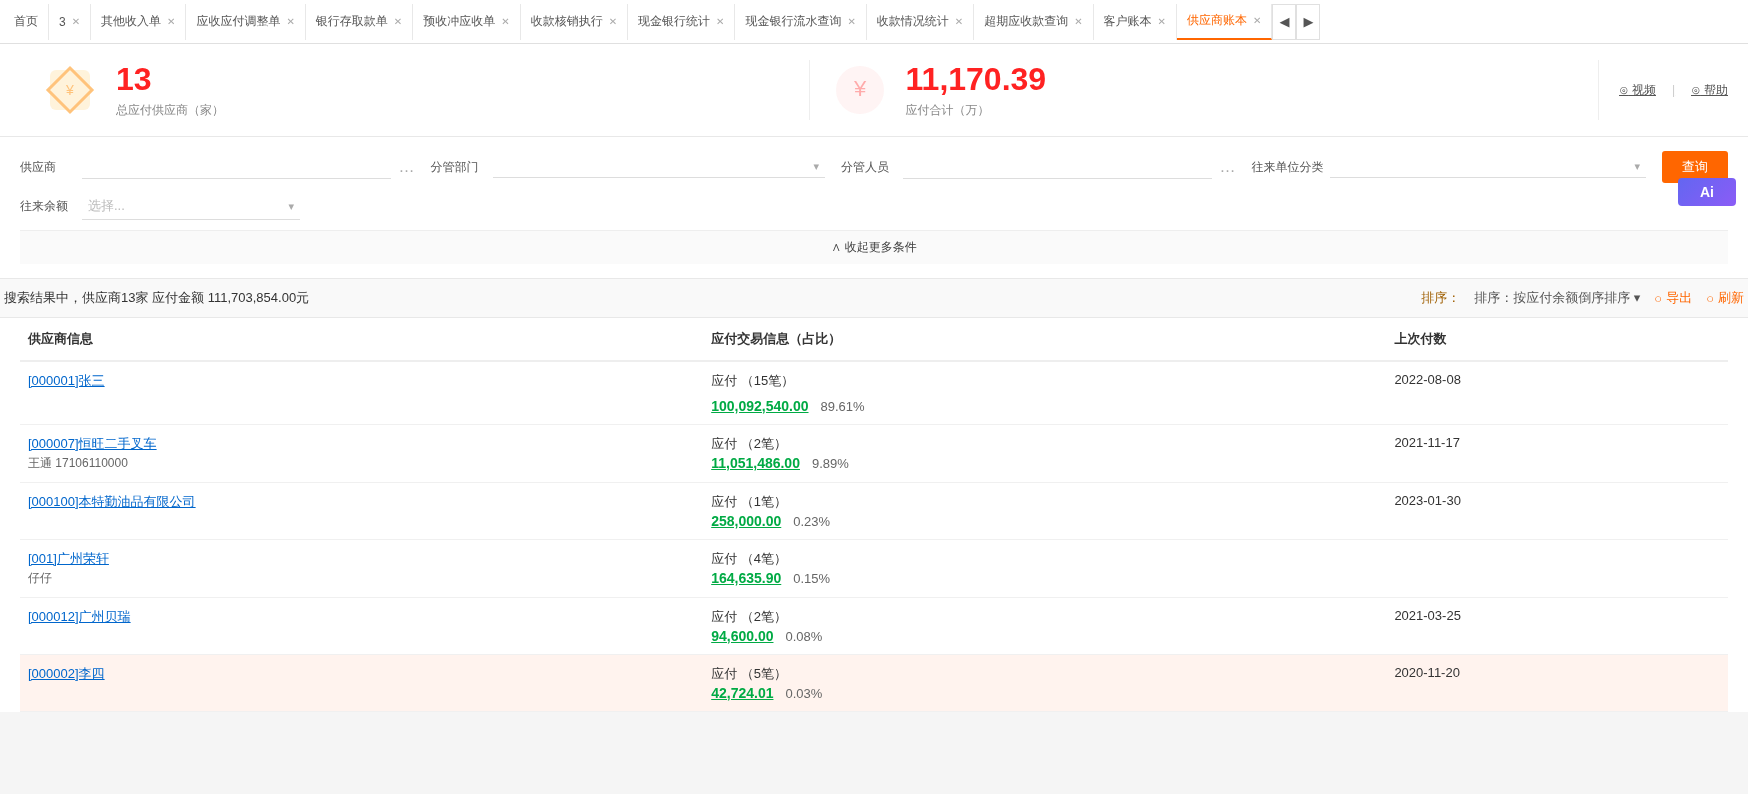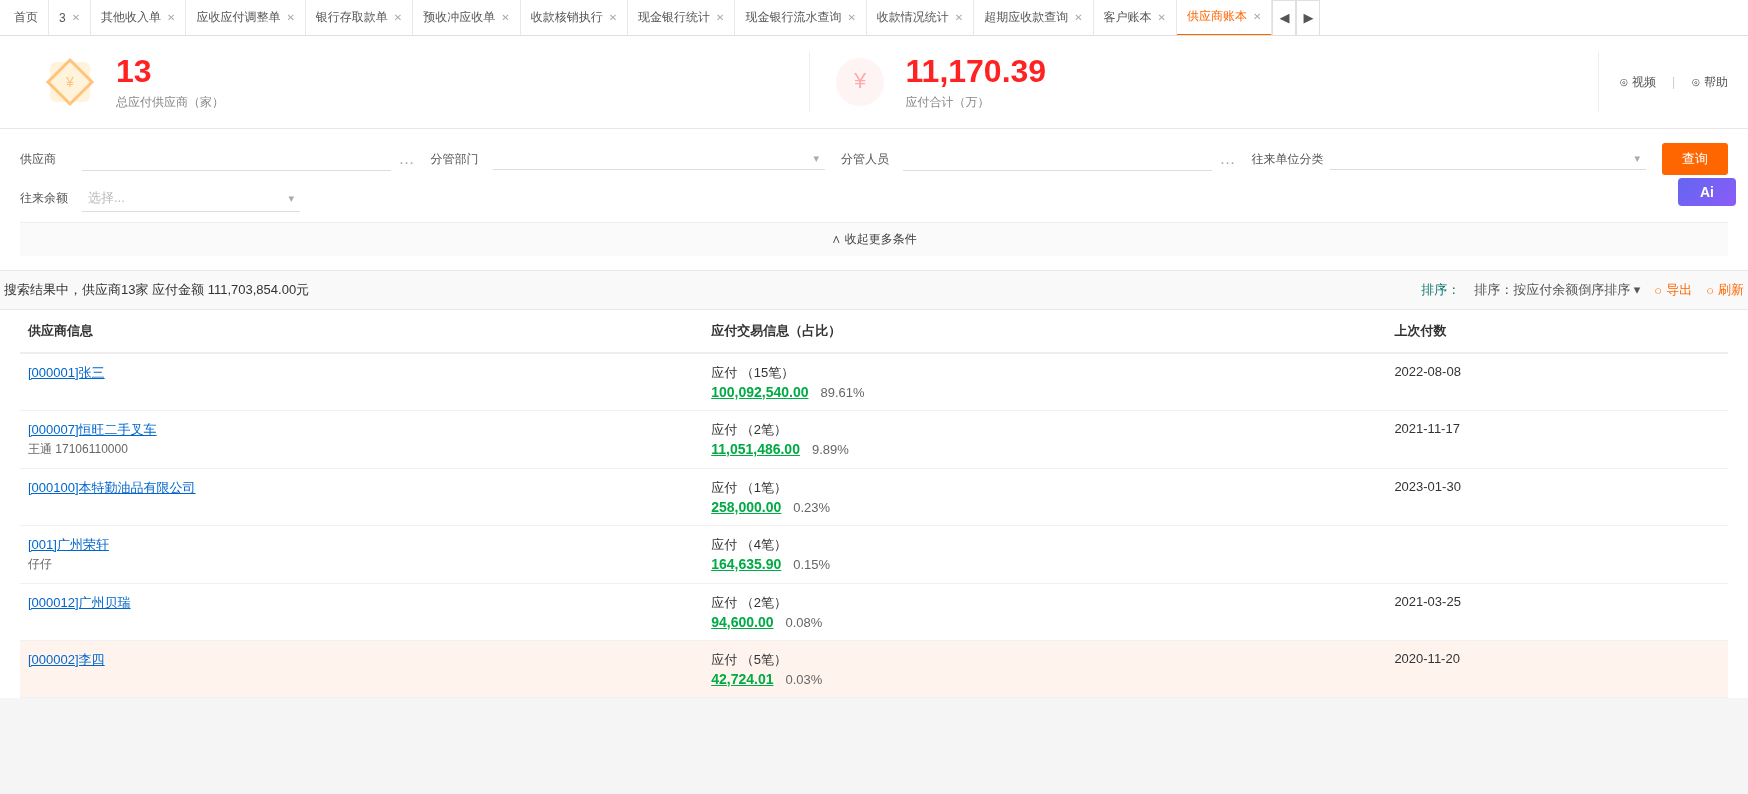--- a/index.html
+++ b/index.html
@@ -4,21 +4,21 @@
   <style>
     * { box-sizing: border-box; margin: 0; padding: 0; }
     body { font-family: 'Microsoft YaHei', Arial, sans-serif; font-size: 13px; background: #f5f5f5; color: #333; }
 
     
     .nav-bar {
       display: flex;
       align-items: center;
       background: #fff;
       border-bottom: 1px solid #e0e0e0;
-      height: 36px;
+      height: 44px;
       padding: 0 4px;
       overflow: hidden;
     }
     .nav-tab {
       display: flex;
       align-items: center;
       padding: 0 10px;
       height: 36px;
       font-size: 12px;
       color: #555;
@@ -68,21 +68,21 @@
     .stat-content .stat-label { font-size: 12px; color: #888; margin-top: 4px; }
     .stat-header-right {
       display: flex;
       align-items: center;
       gap: 16px;
       font-size: 12px;
       color: #555;
       padding-left: 20px;
       margin-left: auto;
     }
-    .stat-header-right span { cursor: pointer; }
+    .stat-header-right span { cursor: pointer; text-decoration: underline; }
 
     
     .filter-section {
       background: #fff;
       padding: 14px 20px;
       border-bottom: 1px solid #e8e8e8;
     }
     .filter-row {
       display: flex;
       align-items: center;
@@ -150,21 +150,21 @@
       font-size: 13px;
     }
     .result-summary .result-info { color: #333; }
     .result-actions {
       display: flex;
       align-items: center;
       gap: 14px;
       font-size: 13px;
       color: #555;
     }
-    .result-actions .sort-label { color: #0f766e; }
+    .result-actions .sort-label { color: #a16207; }
     .result-actions .sort-value { color: #555; }
     .result-actions .action-btn {
       display: flex;
       align-items: center;
       gap: 4px;
       cursor: pointer;
       color: #ff6600;
     }
 
     
@@ -406,21 +406,21 @@
         <th style="width:40%;">应付交易信息（占比）</th>
         <th style="width:20%;">上次付数</th>
       </tr>
     </thead>
     <tbody id="table-body">
 
     <tr>
           <td><span class="supplier-link">[000001]张三</span></td>
           <td>
             <div class="trans-count">应付 （15笔）</div>
-            <div style="display: flex; align-items: center; margin-top: 2px;">
+            <div style="display: flex; align-items: center; margin-top: 8px;">
               <span class="trans-amount">100,092,540.00</span>
               <span class="trans-percent">89.61%</span>
             </div>
           </td>
           <td><span class="last-pay-date">2022-08-08</span></td>
         </tr>
         <tr>
           <td><span class="supplier-link">[000007]恒旺二手叉车</span><div class="supplier-sub">王通  17106110000</div></td>
           <td>
             <div class="trans-count">应付 （2笔）</div>

